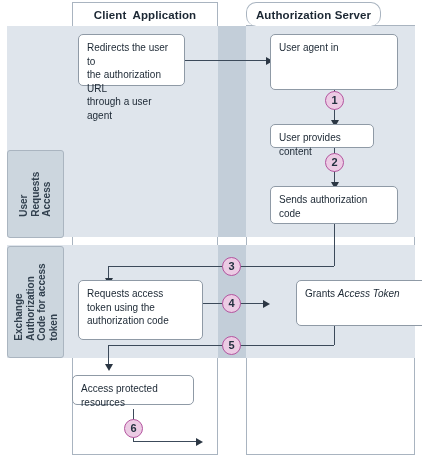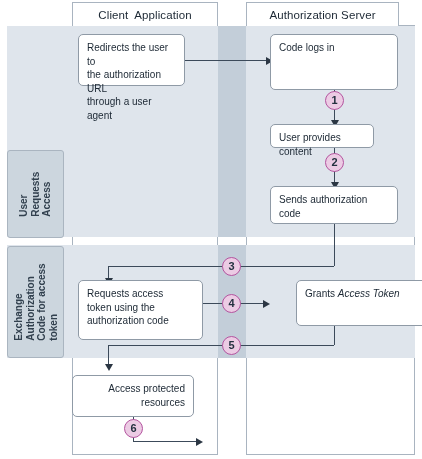--- a/index.html
+++ b/index.html
@@ -17,21 +17,21 @@
   }
 
   
   .lane-header {
     position: absolute;
     background: #ffffff;
     border: 1px solid #a9b4c0;
     border-bottom: none;
     box-sizing: border-box;
     font-size: 11.5px;
-    font-weight: normal;
+    font-weight: bold;
     color: #1b2733;
     display: flex;
     align-items: center;
     justify-content: center;
     letter-spacing: 0.1px;
     white-space: pre;
   }
 
   
   .lane-body {
@@ -139,21 +139,21 @@
   <div class="lane-body" style="left:72px; top:25px; width:146px; height:430px;"></div>
   <div class="lane-body" style="left:246px; top:25px; width:169px; height:430px;"></div>
 
   <div class="band" style="left:7px; top:26px; width:408px; height:211px;"></div>
   <div class="band-mid" style="left:218px; top:26px; width:28px; height:211px;"></div>
 
   <div class="band" style="left:7px; top:245px; width:408px; height:113px;"></div>
   <div class="band-mid" style="left:218px; top:245px; width:28px; height:113px;"></div>
 
   <div class="lane-header" style="left:72px; top:2px; width:146px; height:24px;">Client  Application</div>
-  <div class="lane-header" style="left:246px; top:2px; width:153px; height:24px;">Authorization Server</div>
+  <div class="lane-header" style="left:246px; top:2px; width:135px; height:24px;border-radius:10px;">Authorization Server</div>
 
   <div class="phase-label" style="left:7px; top:150px; width:57px; height:88px;">
     <span class="rot">User
 Requests
 Access</span>
   </div>
   <div class="phase-label" style="left:7px; top:246px; width:57px; height:112px;">
     <span class="rot">Exchange
 Authorization
 Code for access
@@ -183,34 +183,34 @@
   <div class="arrow down" style="left:104.5px; top:364px;"></div>
 
   <div class="line v" style="left:133px; top:409px; height:32px;"></div>
   <div class="line h" style="left:133px; top:441px; width:66px;"></div>
   <div class="arrow right" style="left:196px; top:437.5px;"></div>
 
   <div class="node" style="left:78px; top:34px; width:107px; height:52px;">Redirects the user to
 the authorization URL
 through a user agent</div>
 
-  <div class="node" style="left:270px; top:34px; width:128px; height:56px;">Code logs in</div>
+  <div class="node" style="left:270px; top:34px; width:128px; height:56px;">User agent in</div>
 
   <div class="node" style="left:270px; top:124px; width:104px; height:24px;">User provides content</div>
 
   <div class="node" style="left:270px; top:186px; width:128px; height:38px;">Sends authorization
 code</div>
 
   <div class="node" style="left:78px; top:280px; width:125px; height:60px;">Requests access
 token using the
 authorization code</div>
 
   <div class="node" style="left:266px; top:280px; width:142px; height:46px;margin-left:30px;"><span>Grants </span><em>Access Token</em></div>
 
-  <div class="node" style="left:72px; top:375px; width:122px; height:42px;text-align:right;">Access protected
+  <div class="node" style="left:72px; top:375px; width:122px; height:30px;">Access protected
 resources</div>
 
   <div class="badge" style="left:325px; top:91px;">1</div>
   <div class="badge" style="left:325px; top:153px;">2</div>
   <div class="badge" style="left:222px; top:257px;">3</div>
   <div class="badge" style="left:222px; top:294px;">4</div>
   <div class="badge" style="left:222px; top:336px;">5</div>
   <div class="badge" style="left:124px; top:419px;">6</div>
 
 </div>

